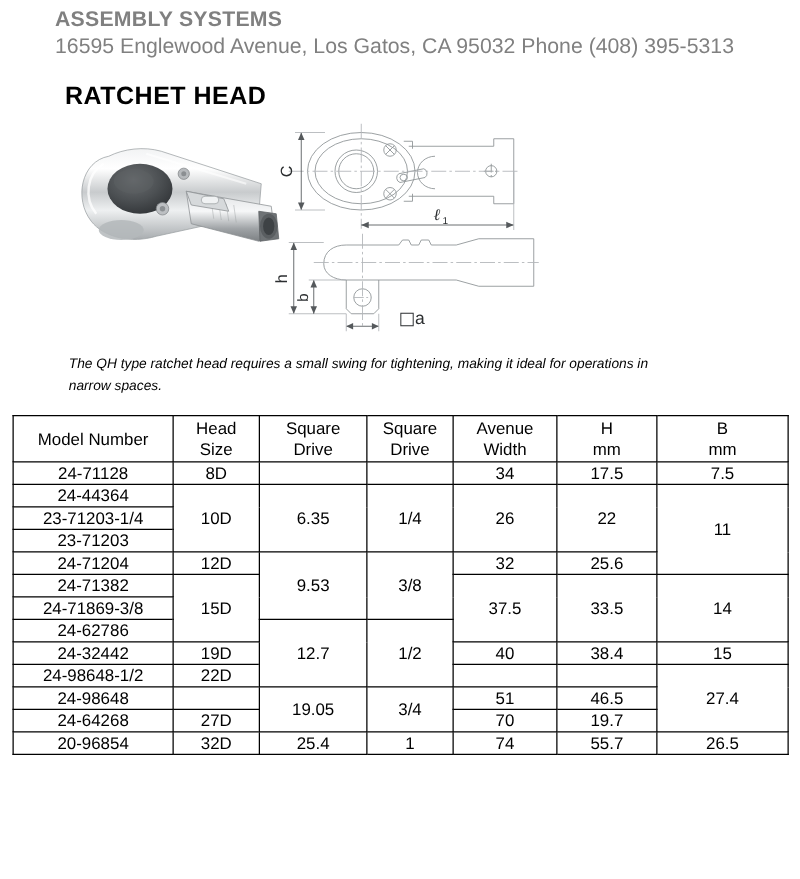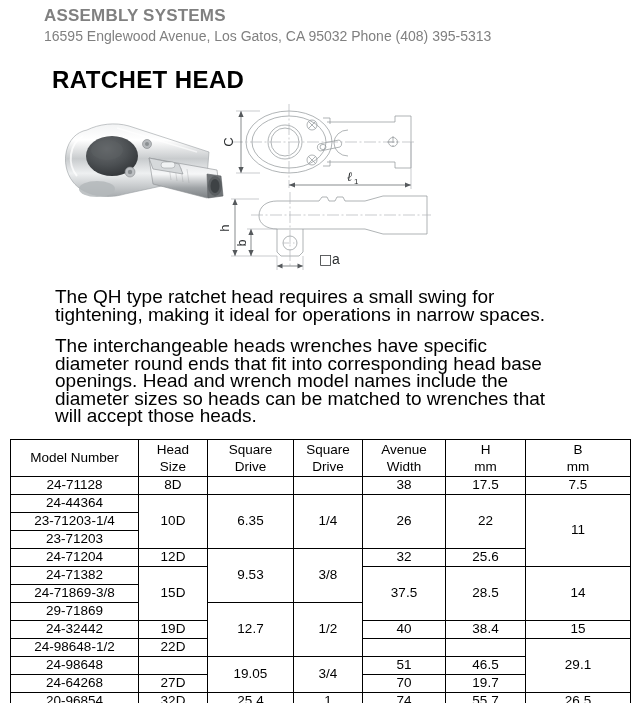--- a/index.html
+++ b/index.html
@@ -21,29 +21,29 @@
     padding: 6px 0 0 44px;
   }
   .company-name {
     font-size: 17px;
     font-weight: bold;
     color: #808080;
     letter-spacing: 0.2px;
     line-height: 20px;
   }
   .company-address {
-    font-size: 14px;
+    font-size: 17px;
     color: #808080;
     line-height: 19px;
     margin-top: 1px;
   }
 
   .page-title {
     margin: 20px 0 0 52px;
-    font-size: 24px;
+    font-size: 20px;
     font-weight: bold;
     color: #000000;
     letter-spacing: 0.4px;
   }
 
   
   .figure {
     position: relative;
     height: 182px;
     margin-top: 6px;
@@ -62,23 +62,24 @@
     width: 230px;
     height: 172px;
   }
 
   
   .body-copy {
     margin: 6px 0 0 55px;
     width: 500px;
   }
   .body-copy p {
-    font-size: 19px;
+    font-size: 11px;
     line-height: 17.5px;
     margin: 0 0 14px 0;
+    font-style: italic;
   }
 
   
   .table-wrap {
     margin: 6px 0 0 10px;
     width: 620px;
   }
   table.spec {
     border-collapse: collapse;
     width: 620px;
@@ -266,21 +267,20 @@
 
     <g transform="translate(104,164)">
       <text x="0" y="0" font-family="DejaVu Sans, sans-serif" font-size="14" fill="#2b2e30">□</text>
       <text x="13" y="0" font-family="Liberation Sans, sans-serif" font-size="14" fill="#2b2e30">a</text>
     </g>
   </svg>
 </div>
 
 <div class="body-copy">
   <p>The QH type ratchet head requires a small swing for tightening, making it ideal for operations in narrow spaces.</p>
-  <p>The interchangeable heads wrenches have specific diameter round ends that fit into corresponding head base openings. Head and wrench model names include the diameter sizes so heads can be matched to wrenches that will accept those heads.</p>
 </div>
 
 <div class="table-wrap">
   <table class="spec">
     <colgroup>
       <col class="c-model">
         <col class="c-head">
         <col class="c-sq1">
         <col class="c-sq2">
       <col class="c-ow">
@@ -317,21 +317,21 @@
           <span>mm</span>
         </th>
       </tr>
     </thead>
     <tbody id="spec-body">
         <tr>
           <td>24-71128</td>
           <td>8D</td>
           <td></td>
           <td></td>
-          <td>38</td>
+          <td>34</td>
           <td>17.5</td>
           <td>7.5</td>
         </tr>
         <tr>
           <td>24-44364</td>
           <td rowspan="3">10D</td>
           <td rowspan="3">6.35</td>
           <td rowspan="3">1/4</td>
           <td rowspan="3">26</td>
           <td rowspan="3">22</td>
@@ -348,44 +348,44 @@
           <td>12D</td>
           <td rowspan="3">9.53</td>
           <td rowspan="3">3/8</td>
           <td>32</td>
           <td>25.6</td>
         </tr>
         <tr>
           <td>24-71382</td>
           <td rowspan="3">15D</td>
           <td rowspan="3">37.5</td>
-          <td rowspan="3">28.5</td>
+          <td rowspan="3">33.5</td>
           <td rowspan="3">14</td>
         </tr>
         <tr>
           <td>24-71869-3/8</td>
         </tr>
         <tr>
-          <td>29-71869</td>
+          <td>24-62786</td>
           <td rowspan="3">12.7</td>
           <td rowspan="3">1/2</td>
         </tr>
         <tr>
           <td>24-32442</td>
           <td>19D</td>
           <td>40</td>
           <td>38.4</td>
           <td>15</td>
         </tr>
         <tr>
           <td>24-98648-1/2</td>
           <td>22D</td>
           <td></td>
           <td></td>
-          <td rowspan="3">29.1</td>
+          <td rowspan="3">27.4</td>
         </tr>
         <tr>
           <td>24-98648</td>
           <td></td>
           <td rowspan="2">19.05</td>
           <td rowspan="2">3/4</td>
           <td>51</td>
           <td>46.5</td>
         </tr>
         <tr>

